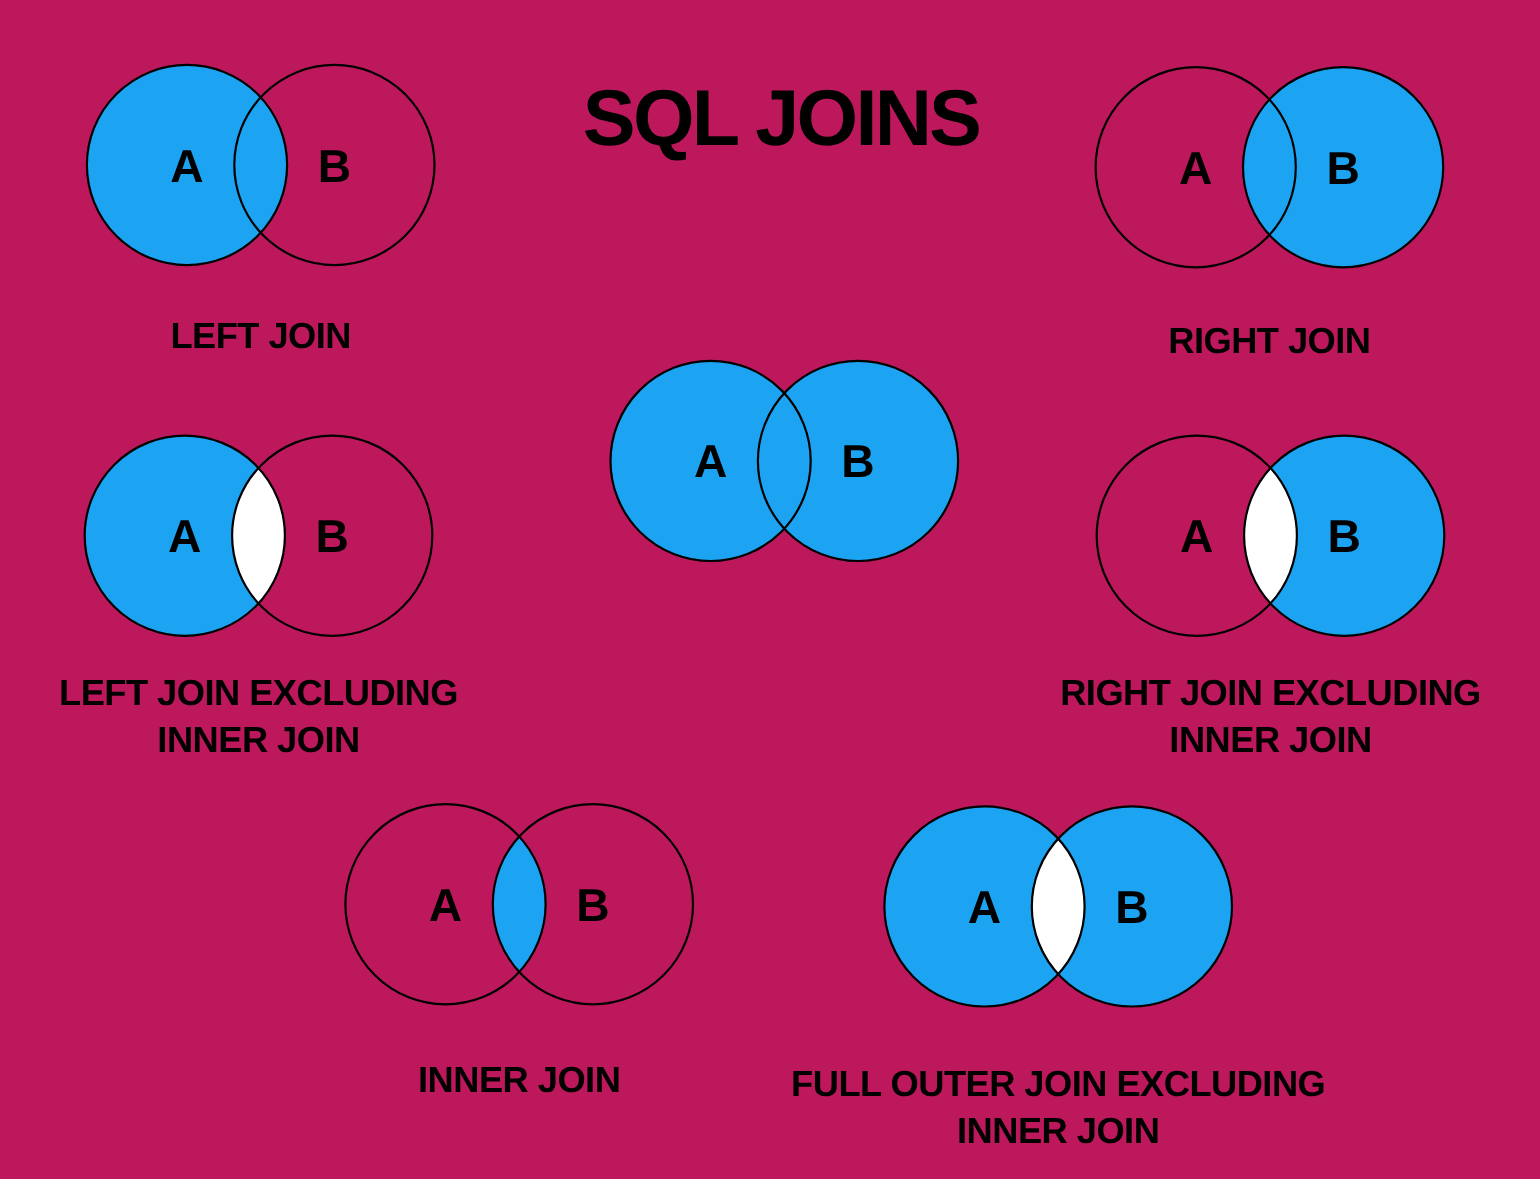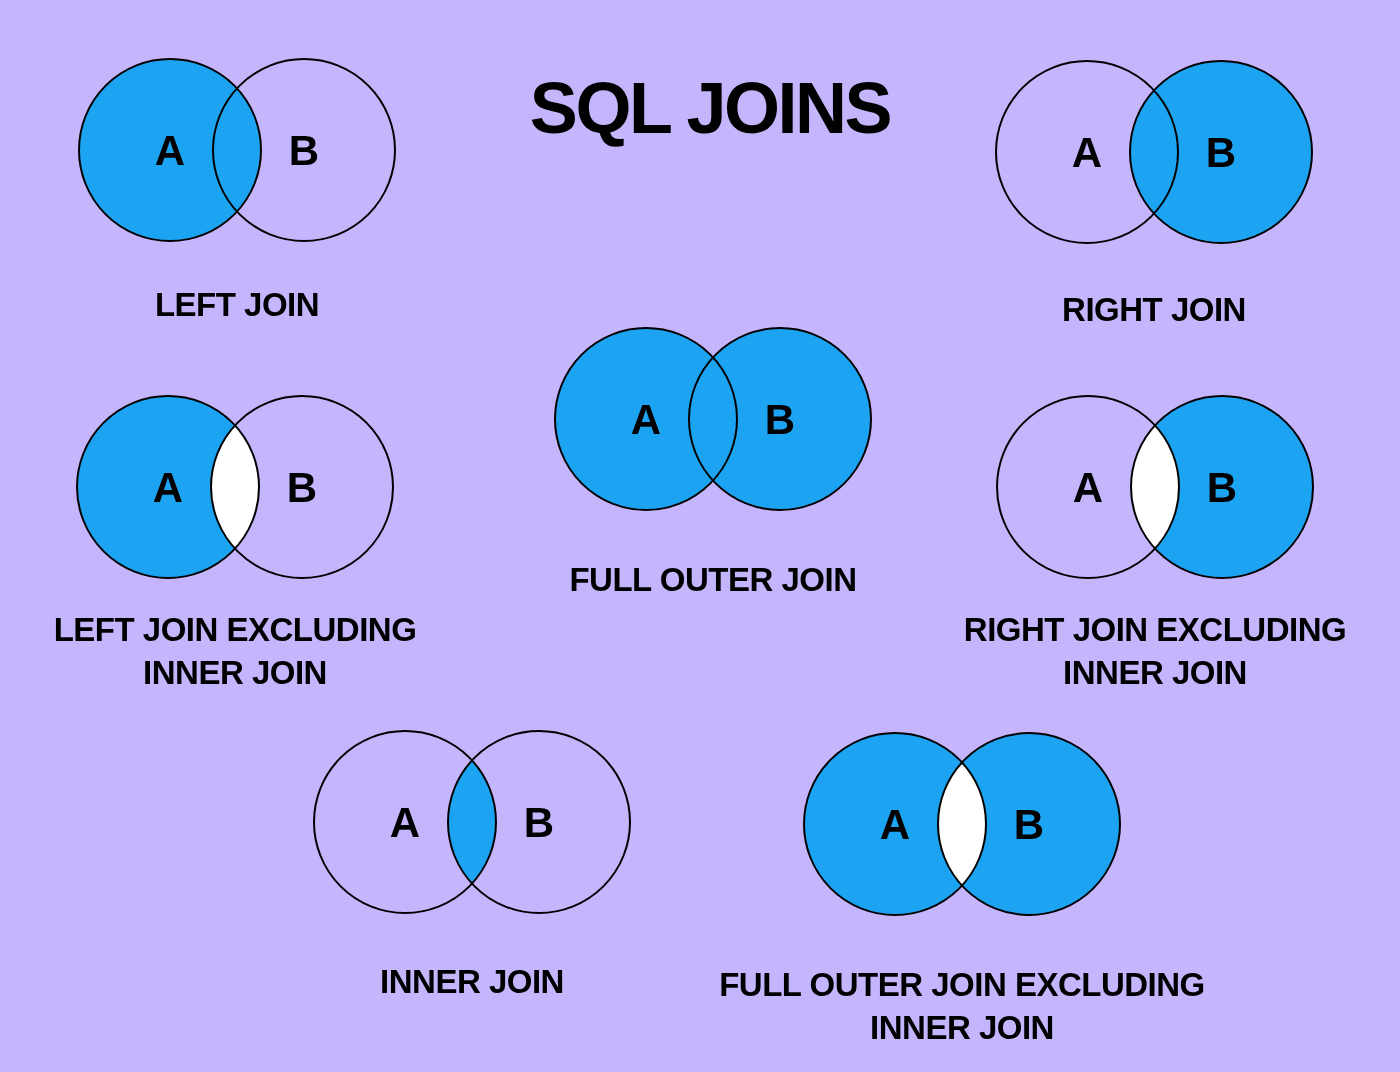--- a/index.html
+++ b/index.html
@@ -1,20 +1,20 @@
 <!DOCTYPE html>
 <html><head>
 <meta charset="utf-8">
 <style>
   html, body { margin: 0; padding: 0; background: #ffffff; }
   #canvas {
     position: relative;
     width: 1400px;
     height: 1072px;
-    background: #c4b5fd;
+    background: #be185d;
     overflow: hidden;
     font-family: "Liberation Sans", "DejaVu Sans", sans-serif;
     color: #000;
   }
   .page-title {
     position: absolute;
     left: 710px;
     top: 24px;
     transform: translateX(-50%);
     font-size: 72px;
@@ -110,21 +110,20 @@
 
   <figure class="venn" id="f4">
     <svg width="320" height="192" viewBox="0 0 320 192">
         <circle cx="93" cy="96" r="91" fill="#1CA4F2"></circle>
         <circle cx="227" cy="96" r="91" fill="#1CA4F2"></circle>
         <circle cx="93" cy="96" r="91" fill="none" stroke="#000000" stroke-width="2"></circle>
         <circle cx="227" cy="96" r="91" fill="none" stroke="#000000" stroke-width="2"></circle>
         <text class="vlabel" x="93" y="111">A</text>
         <text class="vlabel" x="227" y="111">B</text>
       </svg>
-    <figcaption>FULL OUTER JOIN</figcaption>
   </figure>
 
   <figure class="venn" id="f5">
     <svg width="320" height="192" viewBox="0 0 320 192">
         <circle cx="227" cy="96" r="91" fill="#1CA4F2"></circle>
         <clipPath id="lens-4">
           <circle cx="93" cy="96" r="91"></circle>
         </clipPath>
         <circle cx="227" cy="96" r="91" fill="#FFFFFF" clip-path="url(#lens-4)"></circle>
         <circle cx="93" cy="96" r="91" fill="none" stroke="#000000" stroke-width="2"></circle>

